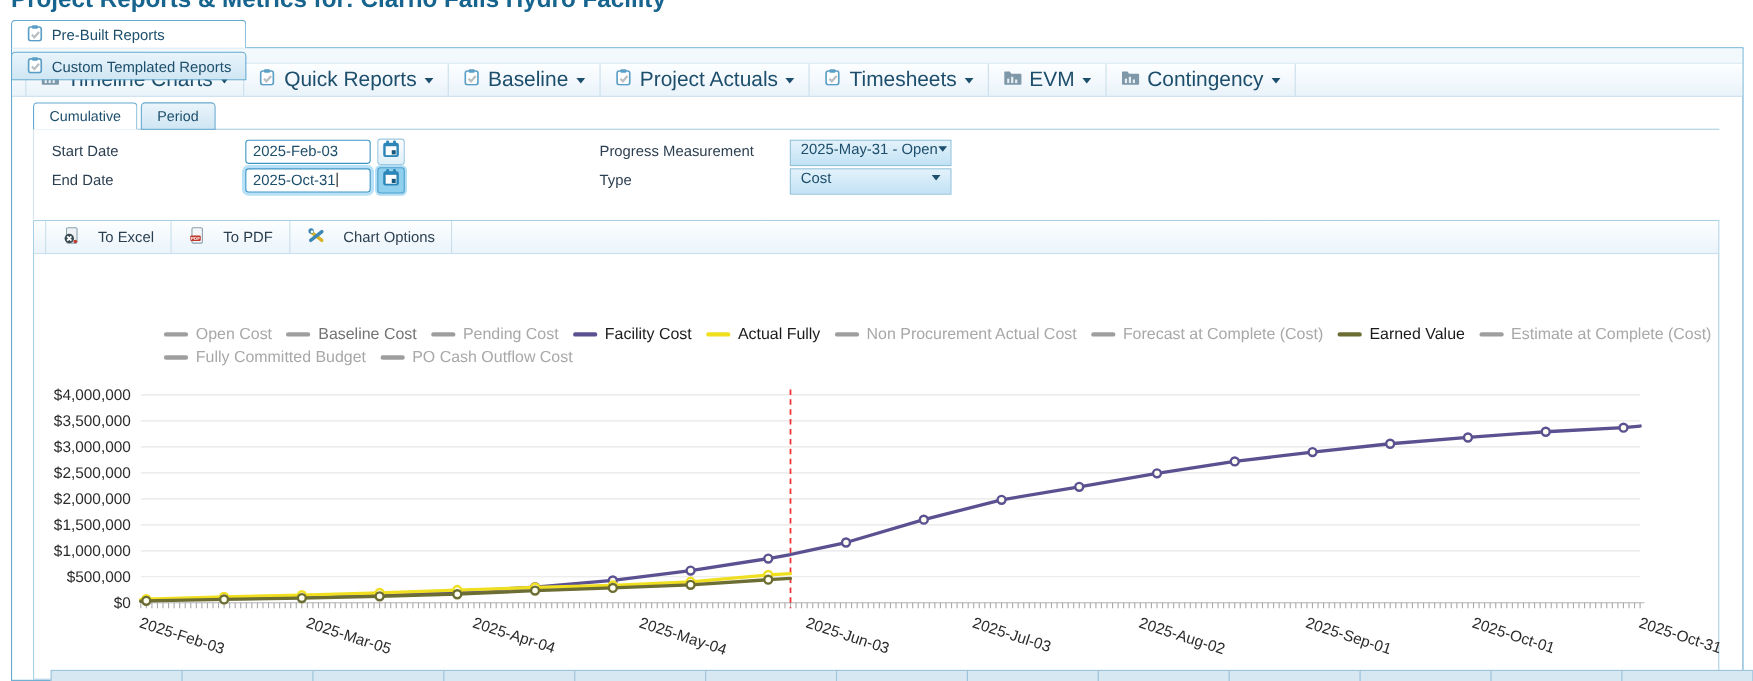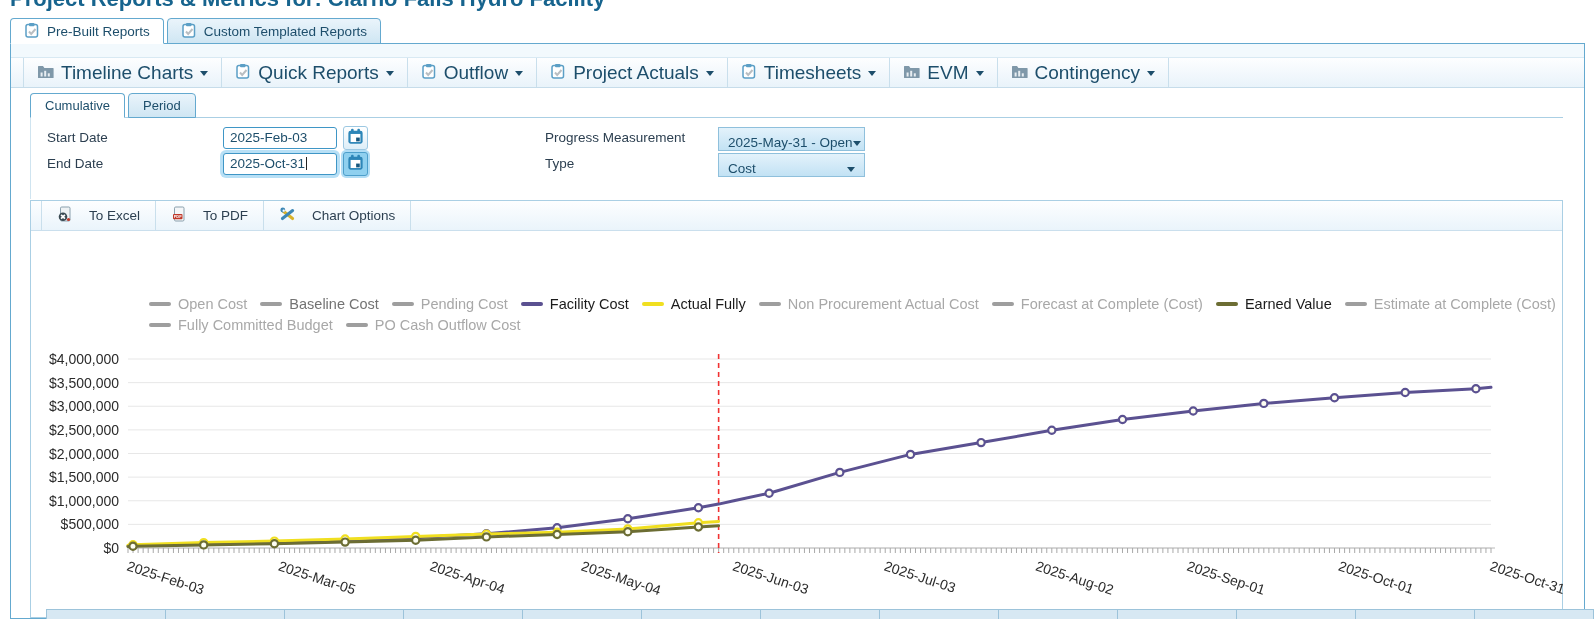--- a/index.html
+++ b/index.html
@@ -7,21 +7,21 @@
   #app {
     position: relative; width: 1594px; height: 619px; overflow: hidden;
     font-family: "Liberation Sans", sans-serif; background:#fff;
   }
   
   #page-title {
     position:absolute; left:10px; top:-14px; font-size:22px; font-weight:bold;
     color:#17648e; white-space:nowrap;
   }
   
-  #main-tabs { position:absolute; left:10px; top:18px; display:flex; gap:3px; z-index:6; }
+  #main-tabs { position:absolute; left:10px; top:18px; display:flex; gap:3px; z-index:6;flex-direction:column; }
   .tab {
     display:flex; align-items:center; gap:7px; height:26px; padding:0 13px;
     border:1px solid #64a9cf; border-radius:4px 4px 0 0;
     background:linear-gradient(#eaf4fb,#cfe6f3); color:#1d4e6b; font-size:13.5px; cursor:pointer;
   }
   .tab.active { background:#fff; border-bottom-color:#fff; }
   .tab svg, .toolbar-btn svg { flex:0 0 auto; }
   
   #outer-panel {
     position:absolute; left:10px; top:43px; width:1575px; bottom:0;
@@ -62,21 +62,21 @@
   .text-input.focused { box-shadow:0 0 0 3px rgba(125,199,238,.55); }
   .caret-bar { display:inline-block; width:1px; height:13px; background:#222; vertical-align:-2px; margin-left:1px; }
   .cal-btn {
     position:absolute; width:25px; height:24px; border:1px solid #9cc8e2; border-radius:3px;
     background:linear-gradient(#ffffff,#ddeef8); display:flex; align-items:center; justify-content:center; cursor:pointer;
   }
   .cal-btn.highlight { background:#8fd0ef; border-color:#4d9fcb; box-shadow:0 0 0 2px rgba(125,199,238,.6); }
   .dropdown {
     position:absolute; width:147px; height:24px; border:1px solid #8fc0dc; border-radius:0;
     background:linear-gradient(#e3f2fb,#c2e2f4); color:#1d4e6b; font-size:13.5px;
-    display:flex; align-items:flex-end; justify-content:space-between; padding:0 9px; cursor:pointer; white-space:nowrap;
+    display:flex; align-items:flex-start; justify-content:space-between; padding:0 9px; cursor:pointer; white-space:nowrap;
   }
   
   #chart-panel {
     position:absolute; left:19px; top:156px; width:1533px; bottom:0;
     border:1px solid #aacfe4; background:#fff;
   }
   #export-toolbar {
     position:absolute; left:0; right:0; top:0; height:30px;
     background:linear-gradient(#fdfeff,#eaf4fb); border-bottom:1px solid #cadfed;
     display:flex; align-items:stretch; padding-left:10px;
@@ -144,21 +144,21 @@
             </svg></span>
           <span>Quick Reports</span>
           <span class="caret"></span>
         </div>
         <div class="toolbar-btn">
           <span class="icon-slot"><svg width="16" height="16" viewBox="0 0 16 16">
               <rect x="2" y="2.5" width="11.5" height="12.5" rx="2" fill="#fff" stroke="#5b9fc6" stroke-width="1.5"></rect>
               <rect x="5" y="1" width="5.5" height="3.2" rx="1" fill="#5b9fc6"></rect>
               <path d="M5 9.5 l2.2 2.4 L11.5 7" stroke="#b9bec2" stroke-width="2" fill="none"></path>
             </svg></span>
-          <span>Outflow</span>
+          <span>Baseline</span>
           <span class="caret"></span>
         </div>
         <div class="toolbar-btn">
           <span class="icon-slot"><svg width="16" height="16" viewBox="0 0 16 16">
               <rect x="2" y="2.5" width="11.5" height="12.5" rx="2" fill="#fff" stroke="#5b9fc6" stroke-width="1.5"></rect>
               <rect x="5" y="1" width="5.5" height="3.2" rx="1" fill="#5b9fc6"></rect>
               <path d="M5 9.5 l2.2 2.4 L11.5 7" stroke="#b9bec2" stroke-width="2" fill="none"></path>
             </svg></span>
           <span>Project Actuals</span>
           <span class="caret"></span>

